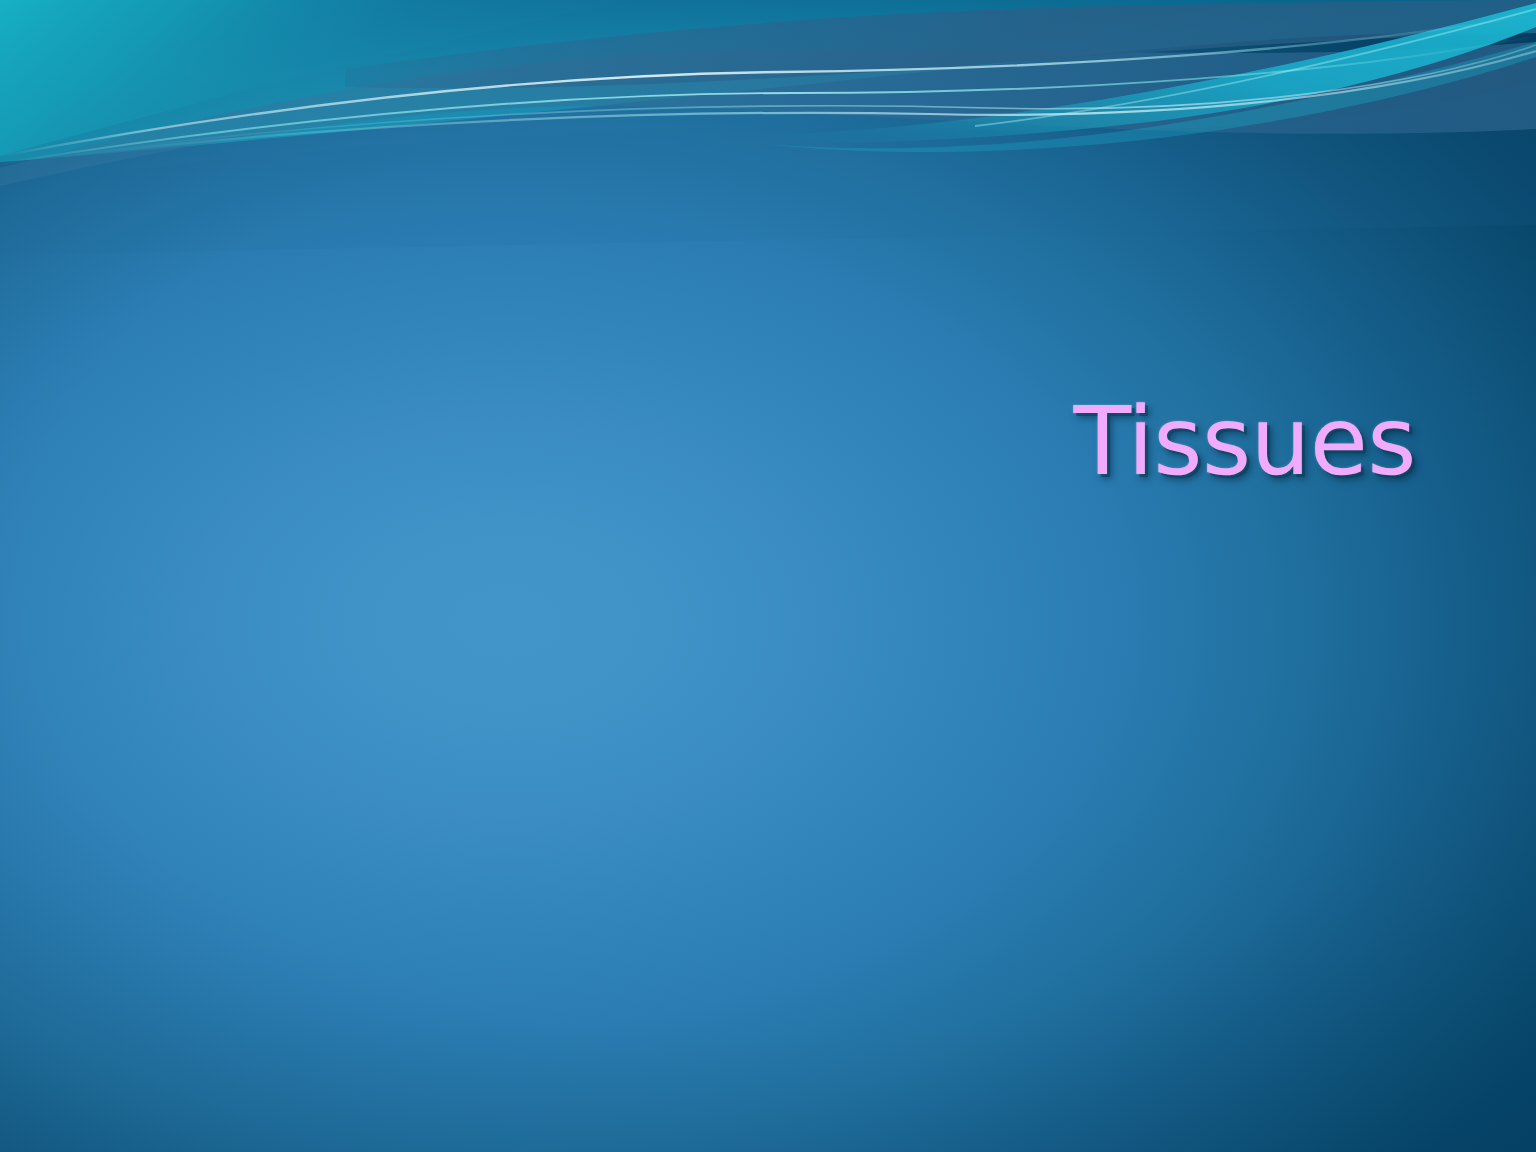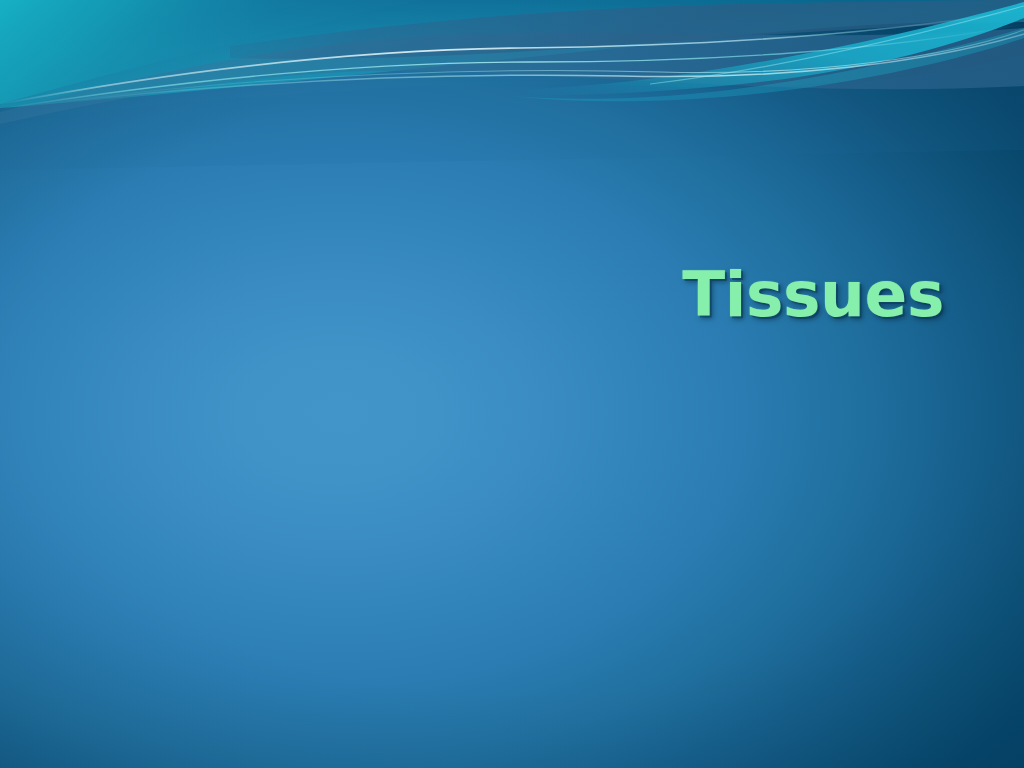--- a/index.html
+++ b/index.html
@@ -56,24 +56,24 @@
     position: absolute;
     left: 0;
     top: 262px;
     width: 944px;
     text-align: right;
   }
   .title-text {
     display: inline-block;
     font-family: "DejaVu Sans", sans-serif;
     font-size: 63px;
-    font-weight: 700;
+    font-weight: 400;
     line-height: 1.05;
     letter-spacing: -0.4px;
-    color: #86efac;
+    color: #f0abfc;
     text-shadow:
       2px 2px 0px rgba(10,58,84,0.55),
       3px 3px 5px rgba(6,40,62,0.55),
       0 0 2px rgba(140,245,248,0.35);
   }
 </style>
 </head>
 <body>
 
 <div id="slide">

